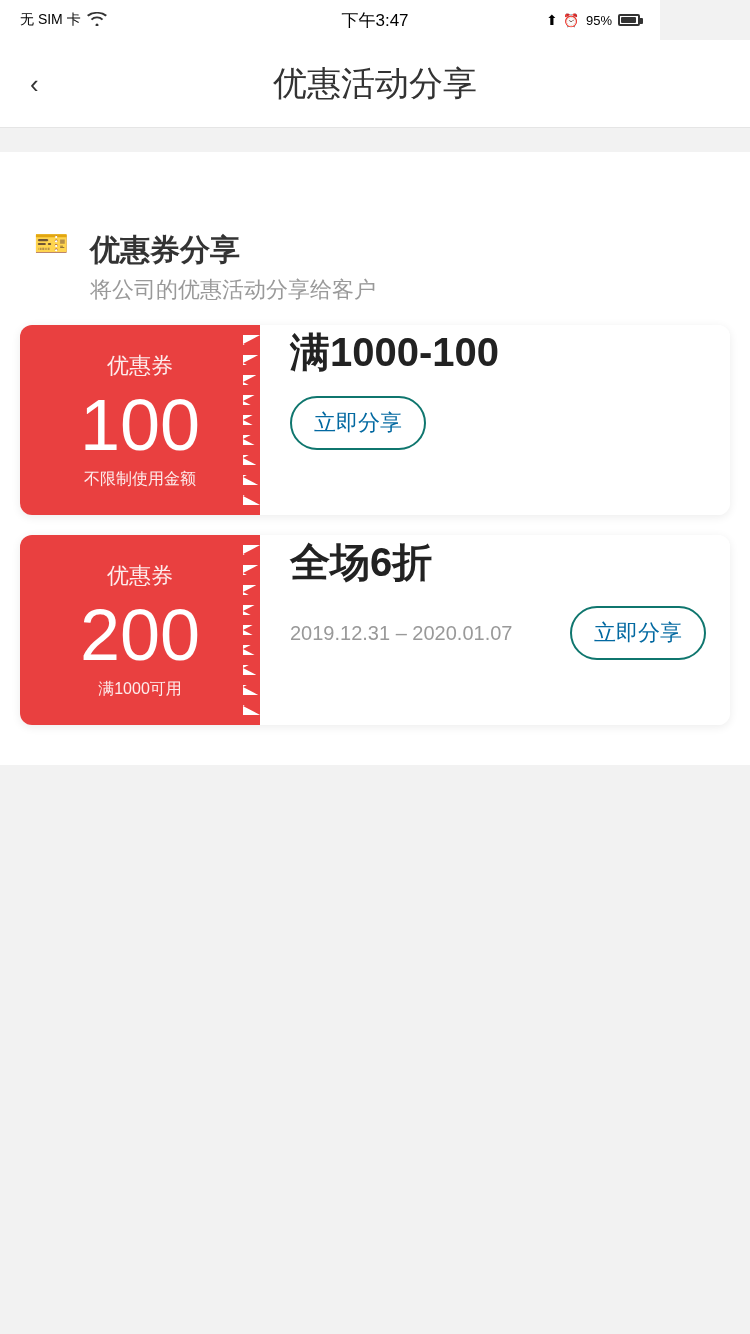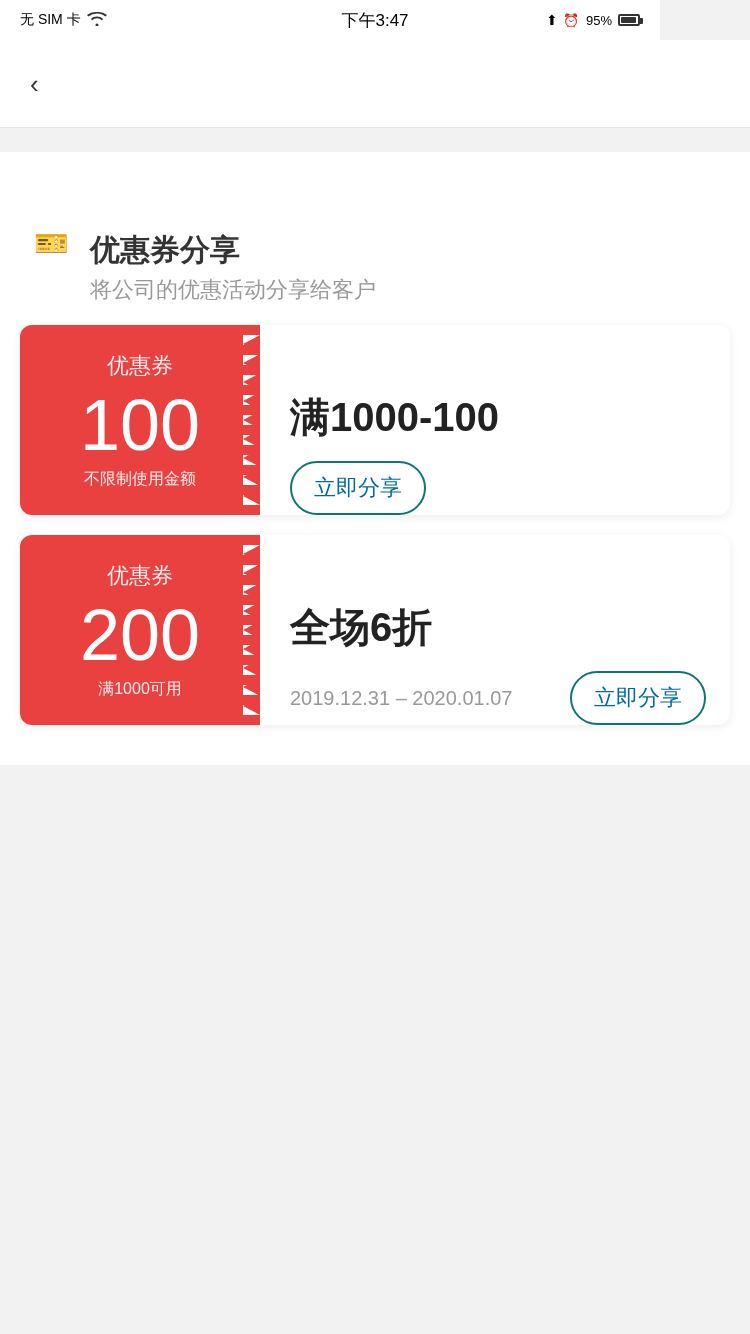--- a/index.html
+++ b/index.html
@@ -176,21 +176,21 @@
       color: rgba(255,255,255,0.9);
       text-align: center;
     }
 
     .coupon-right {
       flex: 1;
       background: #fff;
       border-radius: 0 12px 12px 0;
       display: flex;
       flex-direction: column;
-      justify-content: flex-end;
+      justify-content: flex-start;
       padding: 0 24px 0 30px;
       gap: 16px;
     }
 
     .coupon-name {
       font-size: 40px;
       font-weight: 600;
       color: #222;
     }
 
@@ -246,20 +246,21 @@
     <span>95%</span>
     <span style="display:inline-block;width:22px;height:12px;border:2px solid #333;border-radius:2px;position:relative;">
       <span style="position:absolute;top:1px;left:1px;width:85%;height:calc(100% - 2px);background:#333;border-radius:1px;display:block;"></span>
       <span style="position:absolute;right:-5px;top:2px;width:3px;height:6px;background:#333;border-radius:0 1px 1px 0;display:block;"></span>
     </span>
   </div>
 </div>
 
 <div class="nav-bar">
   <span class="nav-back">‹</span>
+  <span class="nav-title">优惠活动分享</span>
 </div>
 
 <div class="section-divider"></div>
 
 <div class="section-header">
   <div class="section-icon">
     <span>🎫</span>
   </div>
   <div class="section-text-block">
     <span class="section-title">优惠券分享</span>

